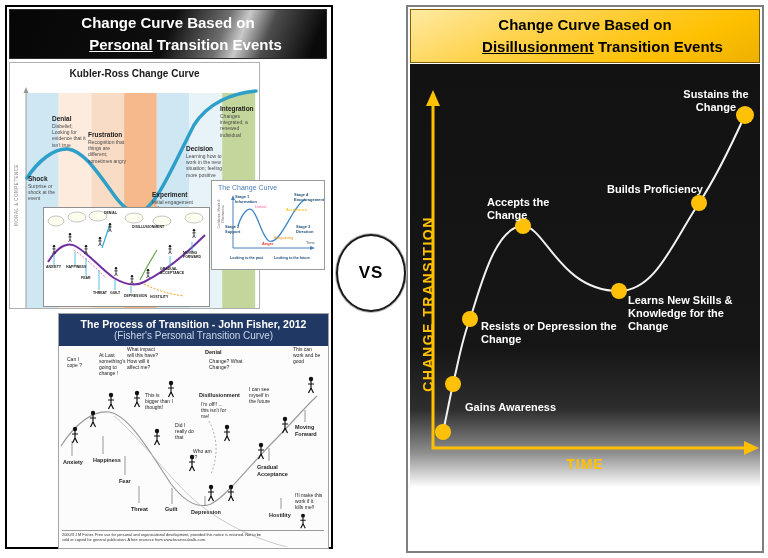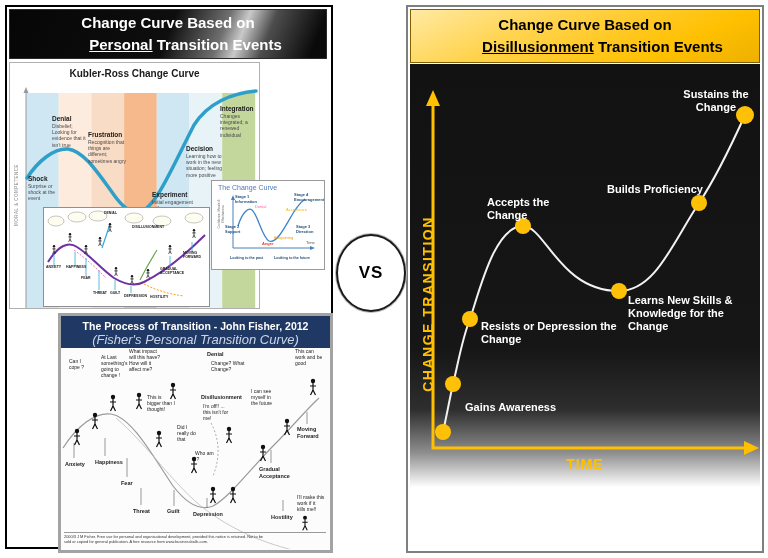--- a/index.html
+++ b/index.html
@@ -30,24 +30,24 @@
 
   
   .cc-box{position:absolute;left:204px;top:173px;width:112px;height:88px;background:#fff;border:1px solid #9a9a9a;overflow:hidden;z-index:2;}
   .cc-title{position:absolute;left:6px;top:3px;font-size:7px;color:#4a7ebb;}
   .cc-lab{position:absolute;font-size:4px;line-height:1.15;}
   .cc-stage{color:#1f4e79;font-weight:bold;}
   .cc-foot{position:absolute;top:75px;font-size:3.6px;font-weight:bold;color:#1f4e79;}
   .cc-ylabel{position:absolute;left:-14px;top:30px;width:44px;height:6px;font-size:3px;color:#777;text-align:center;transform:rotate(-90deg);}
 
   
-  .fisher-box{position:absolute;left:51px;top:306px;width:269px;height:234px;background:#fcfcfc;border:3px solid #a3a3a3;z-index:4;}
+  .fisher-box{position:absolute;left:51px;top:306px;width:269px;height:234px;background:#fcfcfc;border:1px solid #a3a3a3;z-index:4;}
   .f-head{position:absolute;left:0;top:0;width:100%;height:32px;background:#203864;color:#fff;text-align:center;}
   .f-title{font-weight:bold;font-size:10.5px;margin-top:4px;}
-  .f-sub{font-size:13px;color:#ccd6ea;font-style:italic;}
+  .f-sub{font-size:10px;color:#ccd6ea;}
   .f-body{position:absolute;left:0;top:32px;width:269px;height:201px;}
   .f-lab{position:absolute;font-size:5px;line-height:1.2;color:#222;}
   .f-b{font-weight:bold;font-size:5.5px;}
   .f-foot{position:absolute;left:3px;top:184px;width:262px;font-size:3.9px;color:#333;line-height:1.35;border-top:1px solid #999;padding-top:1px;}
 
   
   .vs-circle{position:absolute;left:336px;top:234px;width:66px;height:74px;border-radius:50%;
     background:#fff;border:2px solid #1a1a1a;box-shadow:0 0 0 1px #bbb;
     display:flex;align-items:center;justify-content:center;font-weight:bold;font-size:17px;color:#000;letter-spacing:1px;z-index:5;}
 

